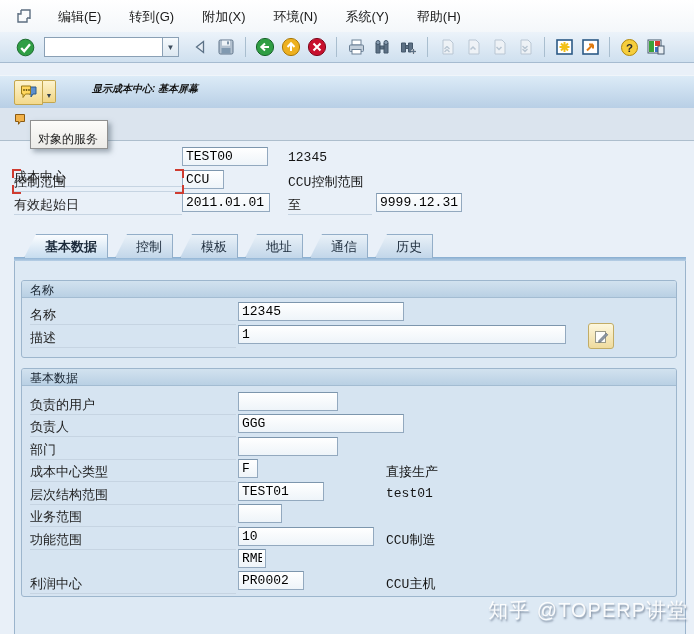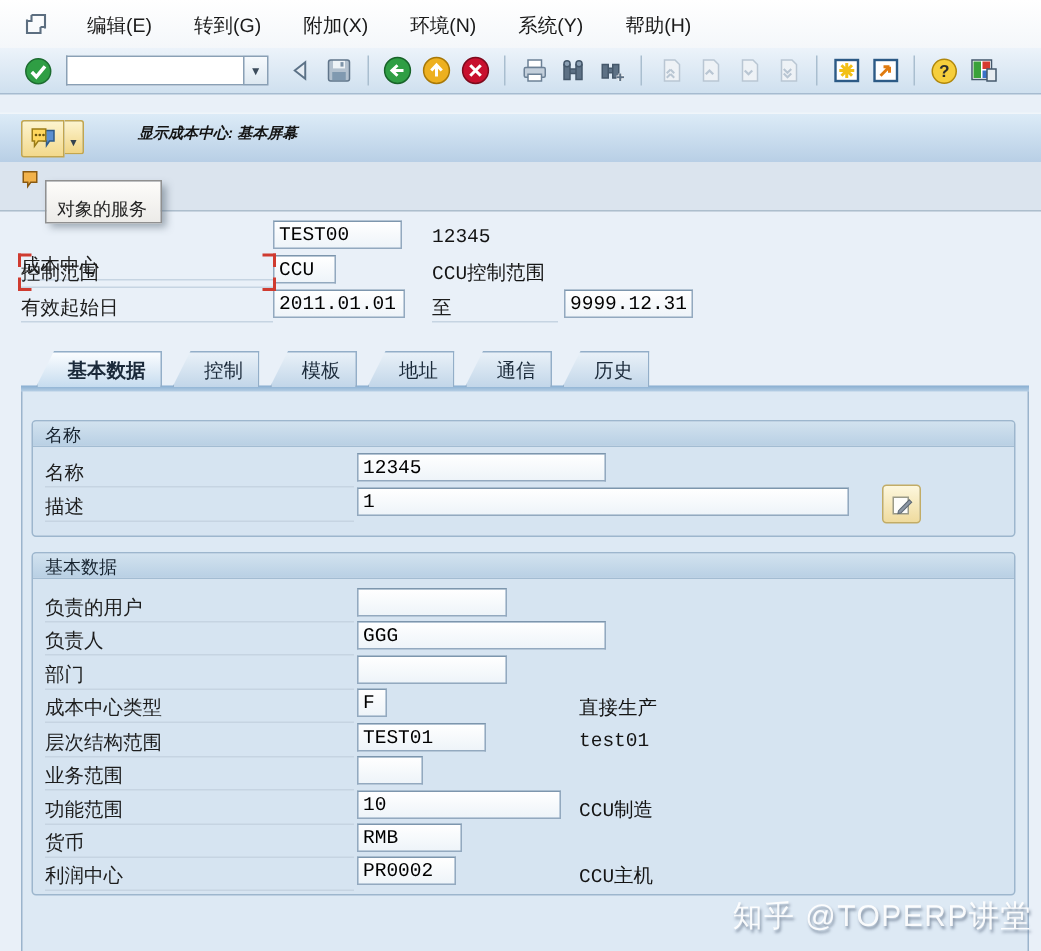--- a/index.html
+++ b/index.html
@@ -291,22 +291,21 @@
   <input class="inp" style="left: 238px; top: 482px; width: 86px;" value="TEST01">
   <span class="note" style="left:386px;top:486px;">test01</span>
 
   <span class="lbl" style="left:30px;top:508px;width:206px;">业务范围</span>
   <input class="inp" style="left: 238px; top: 504px; width: 44px;" value="">
 
   <span class="lbl" style="left:30px;top:531px;width:206px;">功能范围</span>
   <input class="inp" style="left: 238px; top: 527px; width: 136px;" value="10">
   <span class="note" style="left:386px;top:531px;">CCU制造</span>
 
-  <span class="lbl" style="left:30px;top:553px;width:206px;">货币</span>
-  <input class="inp" style="left: 238px; top: 549px; width: 70px;" value="RMB">
+  <input class="inp" style="left: 238px; top: 549px; width: 28px;" value="RMB">
 
   <span class="lbl" style="left:30px;top:575px;width:206px;">利润中心</span>
   <input class="inp" style="left: 238px; top: 571px; width: 66px;" value="PR0002">
   <span class="note" style="left:386px;top:575px;">CCU主机</span>
 
   <div class="watermark">知乎 @TOPERP讲堂</div>
 
 </div>
 
 </body></html>

